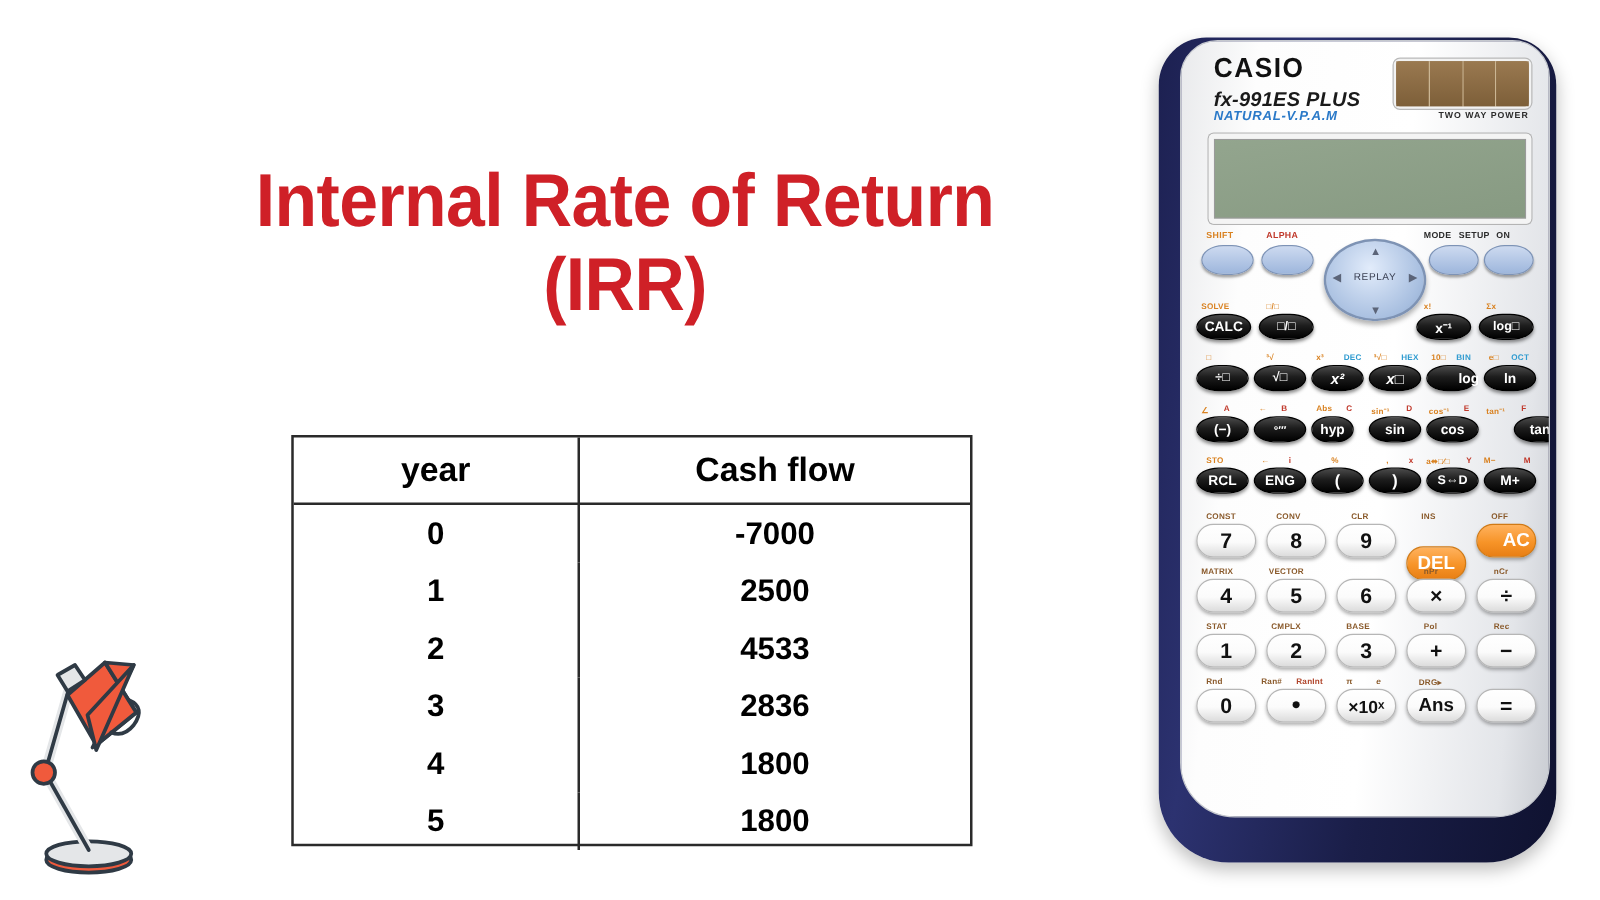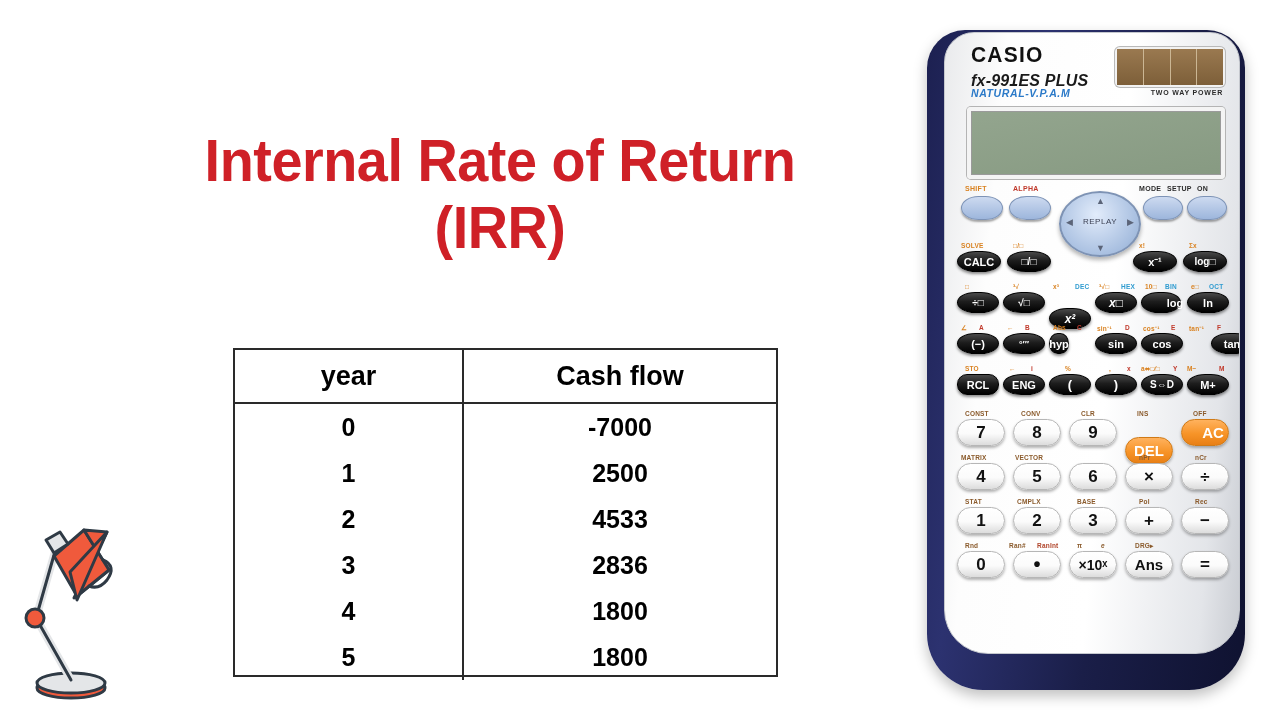--- a/index.html
+++ b/index.html
@@ -236,21 +236,21 @@
 
       <div class="krow" style="margin-top:8px;">
         <div class="sub orange" style="left:8px;top:-1px;">□</div>
         <div class="key black" style="left:0px;top:8px;width:42px;height:21px;font-size:10px;">÷□</div>
 
         <div class="sub orange" style="left:56px;top:-1px;">³√</div>
         <div class="key black" style="left:46px;top:8px;width:42px;height:21px;font-size:10px;">√□</div>
 
         <div class="sub orange" style="left:96px;top:-1px;">x³</div>
         <div class="sub cyan" style="left:118px;top:-1px;">DEC</div>
-        <div class="key black" style="left:92px;top:8px;width:42px;height:21px;font-size:12px;font-style:italic;margin-top:16px;">x²</div>
+        <div class="key black" style="left:92px;top:8px;width:42px;height:21px;font-size:12px;font-style:italic;">x²</div>
 
         <div class="sub orange" style="left:142px;top:-1px;">³√□</div>
         <div class="sub cyan" style="left:164px;top:-1px;">HEX</div>
         <div class="key black" style="left:138px;top:8px;width:42px;height:21px;font-size:12px;font-style:italic;">x□</div>
 
         <div class="sub orange" style="left:188px;top:-1px;">10□</div>
         <div class="sub cyan" style="left:208px;top:-1px;">BIN</div>
         <div class="key black" style="left:184px;top:8px;width:40px;height:21px;padding-left:28px;">log</div>
 
         <div class="sub orange" style="left:234px;top:-1px;">e□</div>
@@ -262,38 +262,38 @@
         <div class="sub orange" style="left:4px;top:-1px;">∠</div>
         <div class="sub red" style="left:22px;top:-1px;">A</div>
         <div class="key black" style="left:0px;top:8px;width:42px;height:21px;">(−)</div>
 
         <div class="sub orange" style="left:50px;top:-1px;">←</div>
         <div class="sub red" style="left:68px;top:-1px;">B</div>
         <div class="key black" style="left:46px;top:8px;width:42px;height:21px;font-size:9px;">°′″</div>
 
         <div class="sub orange" style="left:96px;top:-1px;">Abs</div>
         <div class="sub red" style="left:120px;top:-1px;">C</div>
-        <div class="key black" style="left:92px;top:8px;width:20px;height:21px;">hyp</div>
+        <div class="key black" style="left:92px;top:8px;width:34px;height:21px;">hyp</div>
 
         <div class="sub orange" style="left:140px;top:-1px;">sin⁻¹</div>
         <div class="sub red" style="left:168px;top:-1px;">D</div>
         <div class="key black" style="left:138px;top:8px;width:42px;height:21px;">sin</div>
 
         <div class="sub orange" style="left:186px;top:-1px;">cos⁻¹</div>
         <div class="sub red" style="left:214px;top:-1px;">E</div>
         <div class="key black" style="left:184px;top:8px;width:42px;height:21px;">cos</div>
 
         <div class="sub orange" style="left:232px;top:-1px;">tan⁻¹</div>
         <div class="sub red" style="left:260px;top:-1px;">F</div>
         <div class="key black" style="left:230px;top:8px;width:42px;height:21px;margin-left:24px;">tan</div>
       </div>
 
       <div class="krow" style="margin-top:8px;">
         <div class="sub orange" style="left:8px;top:-1px;">STO</div>
-        <div class="key black" style="left:0px;top:8px;width:42px;height:21px;border-radius:10px;">RCL</div>
+        <div class="key black" style="left:0px;top:8px;width:42px;height:21px;">RCL</div>
 
         <div class="sub orange" style="left:52px;top:-1px;">←</div>
         <div class="sub red" style="left:74px;top:-1px;">i</div>
         <div class="key black" style="left:46px;top:8px;width:42px;height:21px;">ENG</div>
 
         <div class="sub orange" style="left:108px;top:-1px;">%</div>
         <div class="key black" style="left:92px;top:8px;width:42px;height:21px;font-size:13px;">(</div>
 
         <div class="sub orange" style="left:152px;top:-1px;">,</div>
         <div class="sub red" style="left:170px;top:-1px;">x</div>

